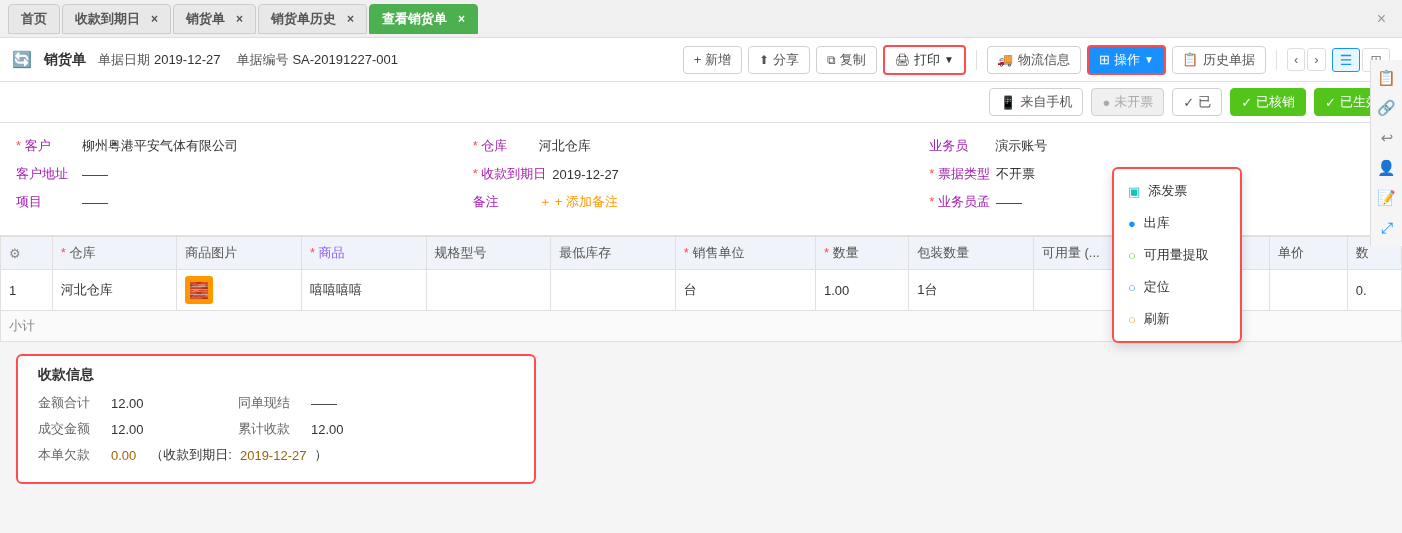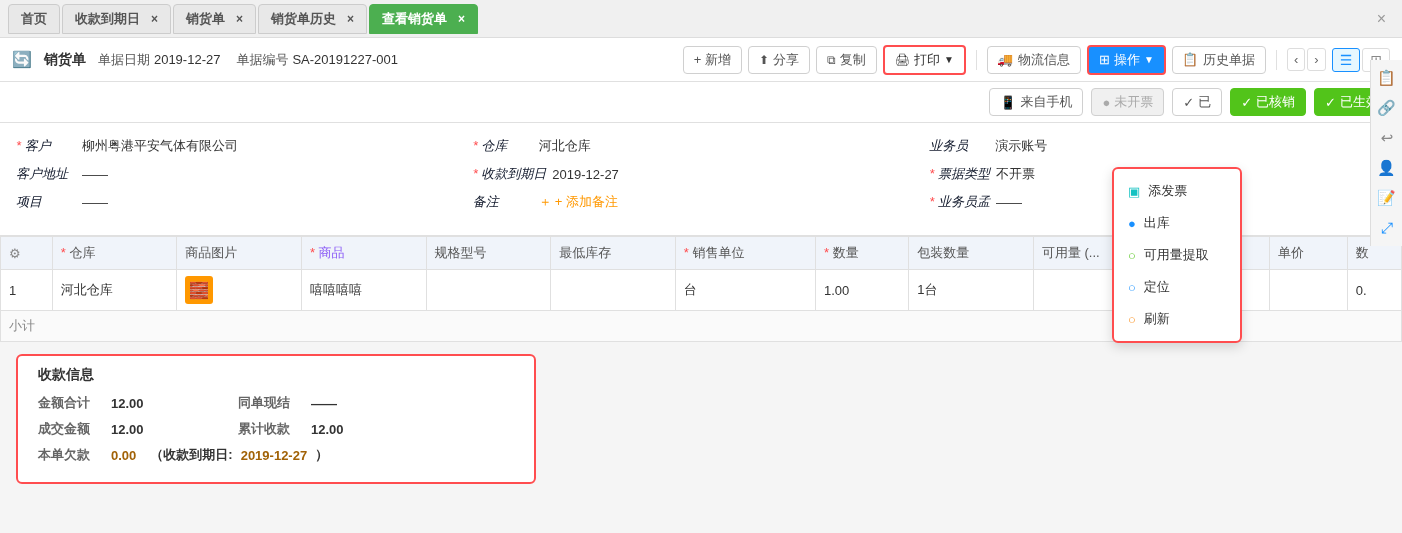--- a/index.html
+++ b/index.html
@@ -52,42 +52,42 @@
       display: flex; align-items: center; gap: 4px; padding: 4px 10px; border: 1px solid #d0d0d0;
       border-radius: 4px; background: #fff; cursor: pointer; font-size: 13px; color: #555;
     }
     .action-btn.green { background: #52c41a; color: #fff; border-color: #52c41a; }
     .action-btn.grey { background: #f0f0f0; color: #aaa; border-color: #d0d0d0; }
 
     
     .form-area { background: #fff; padding: 14px 16px; border-bottom: 1px solid #e0e0e0; }
     .form-row { display: flex; align-items: center; margin-bottom: 10px; gap: 0; }
     .form-field { display: flex; align-items: center; flex: 1; gap: 6px; }
-    .form-label { color: #0f172a; white-space: nowrap; min-width: 60px; font-style: italic; }
+    .form-label { color: #a21caf; white-space: nowrap; min-width: 60px; }
     .form-label.required::before { content: '* '; color: #ff4d4f; }
     .form-value { color: #333; font-size: 13px; }
     .add-note { color: #ff9800; cursor: pointer; display: flex; align-items: center; gap: 3px; }
 
     
     .table-wrap { background: #fff; overflow-x: auto; }
     table { width: 100%; border-collapse: collapse; font-size: 13px; }
     thead tr { background: #f0f4fa; }
     th { padding: 7px 8px; text-align: left; border: 1px solid #e0e0e0; color: #555; font-weight: normal; white-space: nowrap; }
     th.required::before { content: '* '; color: #ff4d4f; }
     td { padding: 6px 8px; border: 1px solid #e0e0e0; color: #333; white-space: nowrap; }
     tr.subtotal td { background: #fafafa; color: #888; }
     .gear-icon { color: #888; cursor: pointer; }
 
     
     .payment-section {
       border: 2px solid #ff4d4f; border-radius: 6px; margin: 12px 16px; padding: 10px 20px;
       background: #fff; max-width: 520px;
     }
     .payment-title { font-weight: bold; font-size: 14px; margin-bottom: 10px; }
-    .payment-row { display: flex; gap: 40px; margin-bottom: 8px; font-size: 13px; font-weight: bold; }
+    .payment-row { display: flex; gap: 40px; margin-bottom: 8px; font-size: 13px; }
     .payment-row .p-item { display: flex; align-items: center; gap: 8px; min-width: 160px; }
     .payment-row .p-label { color: #666; min-width: 65px; }
     .payment-row .p-value { color: #333; }
     .payment-row .p-value.red { color: #a16207; }
 
     
     .right-sidebar {
       position: fixed; right: 0; top: 60px; width: 32px; display: flex; flex-direction: column;
       gap: 2px; background: #f5f5f5; border-left: 1px solid #ddd; padding: 4px 2px;
       z-index: 10;

